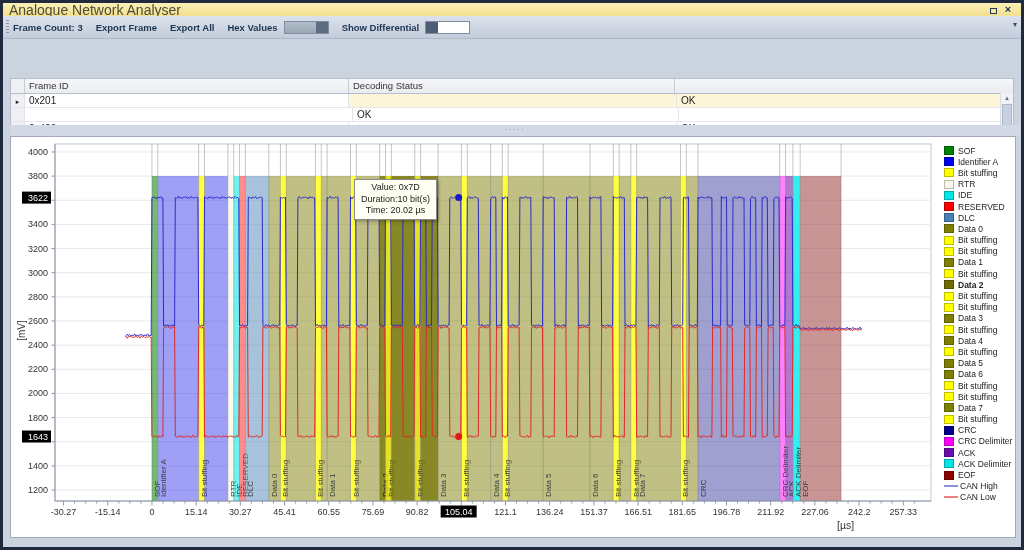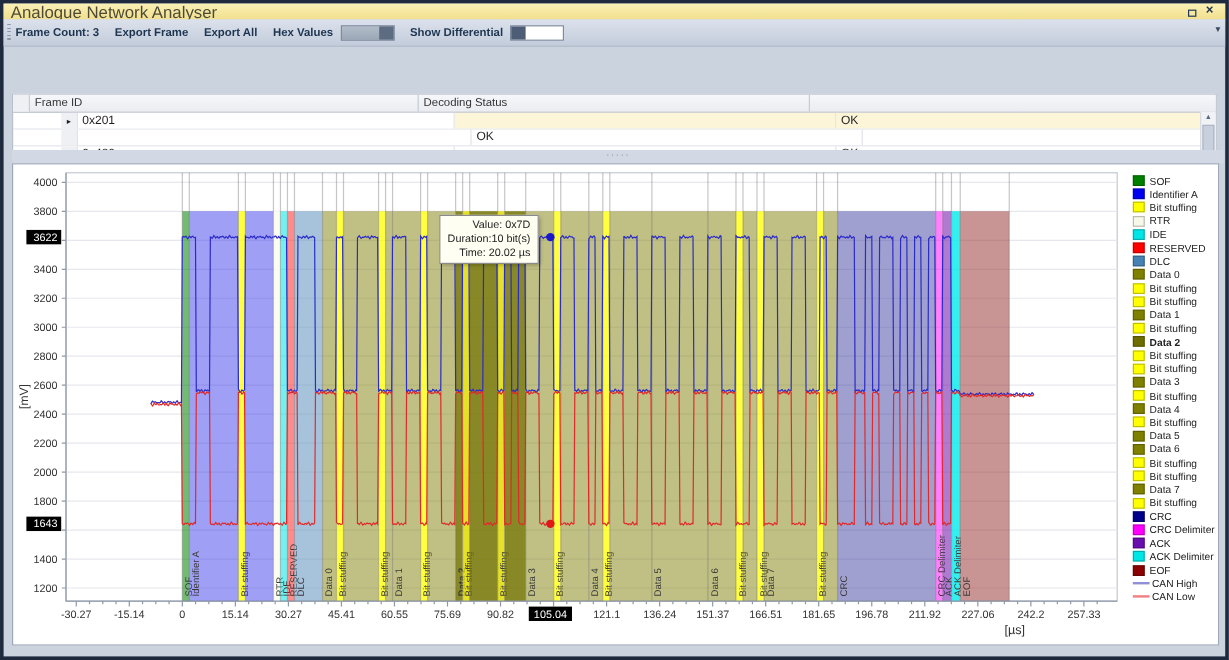--- a/index.html
+++ b/index.html
@@ -29,21 +29,21 @@
   .knob{position:absolute;top:0;width:12px;height:11px;background:#5D6C80;}
   .toggle.on .knob{right:0;}
   .toggle.off .knob{left:0;background:#4D5D75;}
   .tb-overflow{position:absolute;right:4px;top:4px;font-size:8px;color:#3A4A63;}
   
   .frame-table{position:absolute;top:39px;left:7px;width:1004px;height:80px;background:#fff;
     border:1px solid #B9BFCA;box-sizing:border-box;font-size:10px;color:#1E1E1E;margin-top:36px;}
   .t-header{display:flex;height:14px;background:linear-gradient(#F6F7FA,#EAECF1);
     border-bottom:1px solid #B8BEC9;}
   .t-header .cell{font-size:9.5px;color:#333;border-right:1px solid #C6CBD4;padding:1px 0 0 4px;box-sizing:border-box;}
-  .t-row{display:flex;height:13px;border-bottom:1px solid #E4E7EC;padding-left:40px;}
+  .t-row{display:flex;height:13px;border-bottom:1px solid #E4E7EC;}
   .t-row .cell{border-right:1px solid #E0E3E9;padding:0 0 0 4px;box-sizing:border-box;line-height:13px;}
   .c-gutter{width:14px;background:#EEF0F4;padding:0!important;text-align:center;}
   .c-id{width:324px;}
   .c-name{width:328px;}
   .c-status{width:326px;}
   .t-row.selected .cell{background:#FCF5D8;}
   .t-row.selected .c-id{background:#FFFFFF;}
   .t-row.selected .c-gutter{background:#EEF0F4;}
   .row-arrow{font-size:7px;color:#222;line-height:13px;}
   .t-scroll{position:absolute;top:14px;right:0;bottom:0;width:12px;background:#F0F2F6;border-left:1px solid #D8DBE2;}
@@ -539,19 +539,19 @@
         </div>
         <div class="legend-item">
           <span class="legend-line" style="background: rgb(144, 144, 216);"></span>
           <span class="legend-label">CAN High</span>
         </div>
         <div class="legend-item">
           <span class="legend-line" style="background: rgb(240, 128, 128);"></span>
           <span class="legend-label">CAN Low</span>
         </div>
       </div>
-    <div class="chart-tooltip" id="tooltip" style="left: 355px; top: 42px; text-align: right;">
+    <div class="chart-tooltip" id="tooltip" style="left: 343px; top: 42px;">
         <div>Value: 0x7D</div>
         <div>Duration:10 bit(s)</div>
         <div>Time: 20.02 µs</div>
       </div>
   </div>
 </div>
 
 </body></html>

